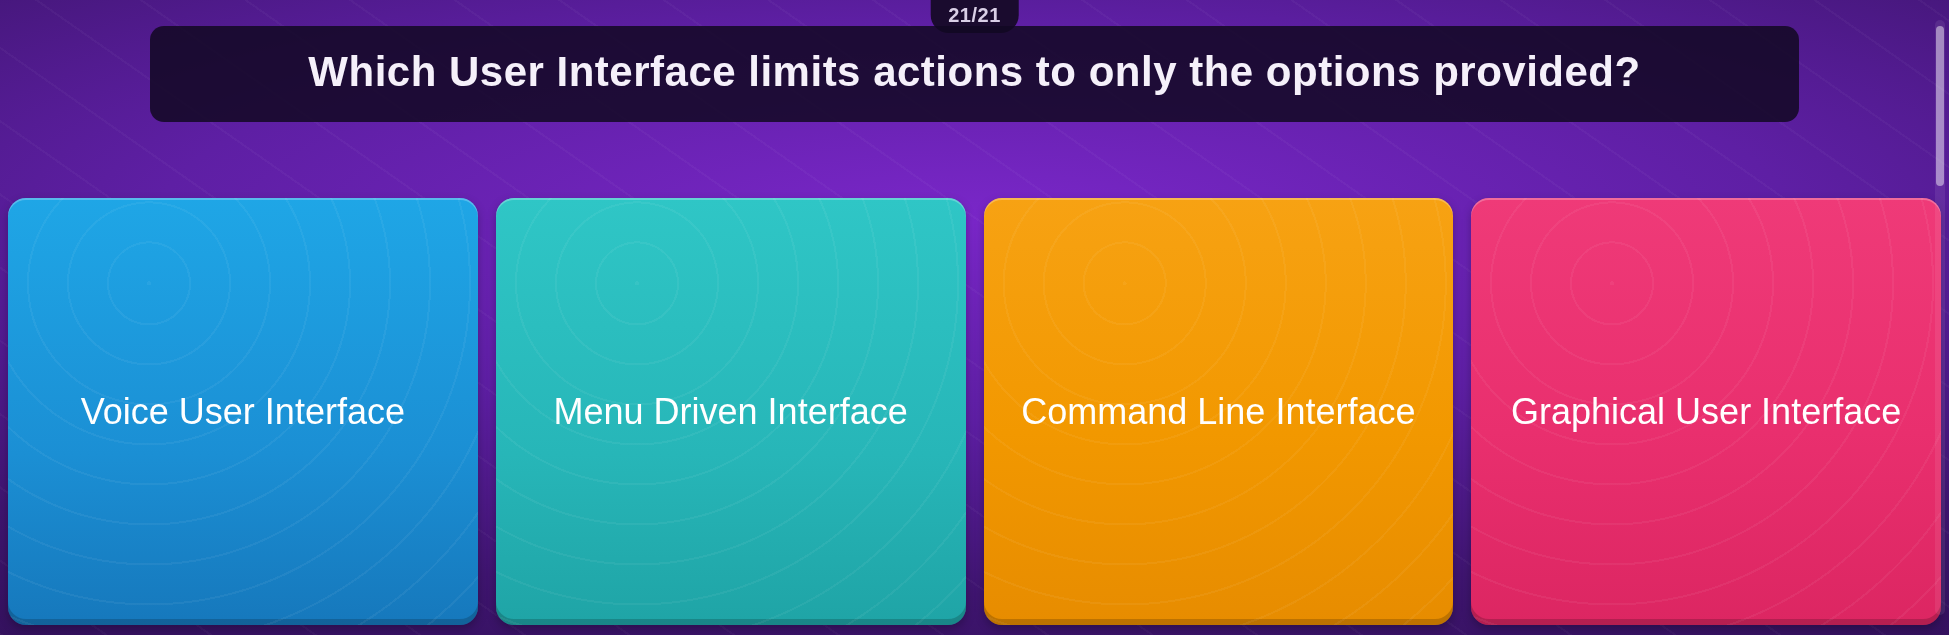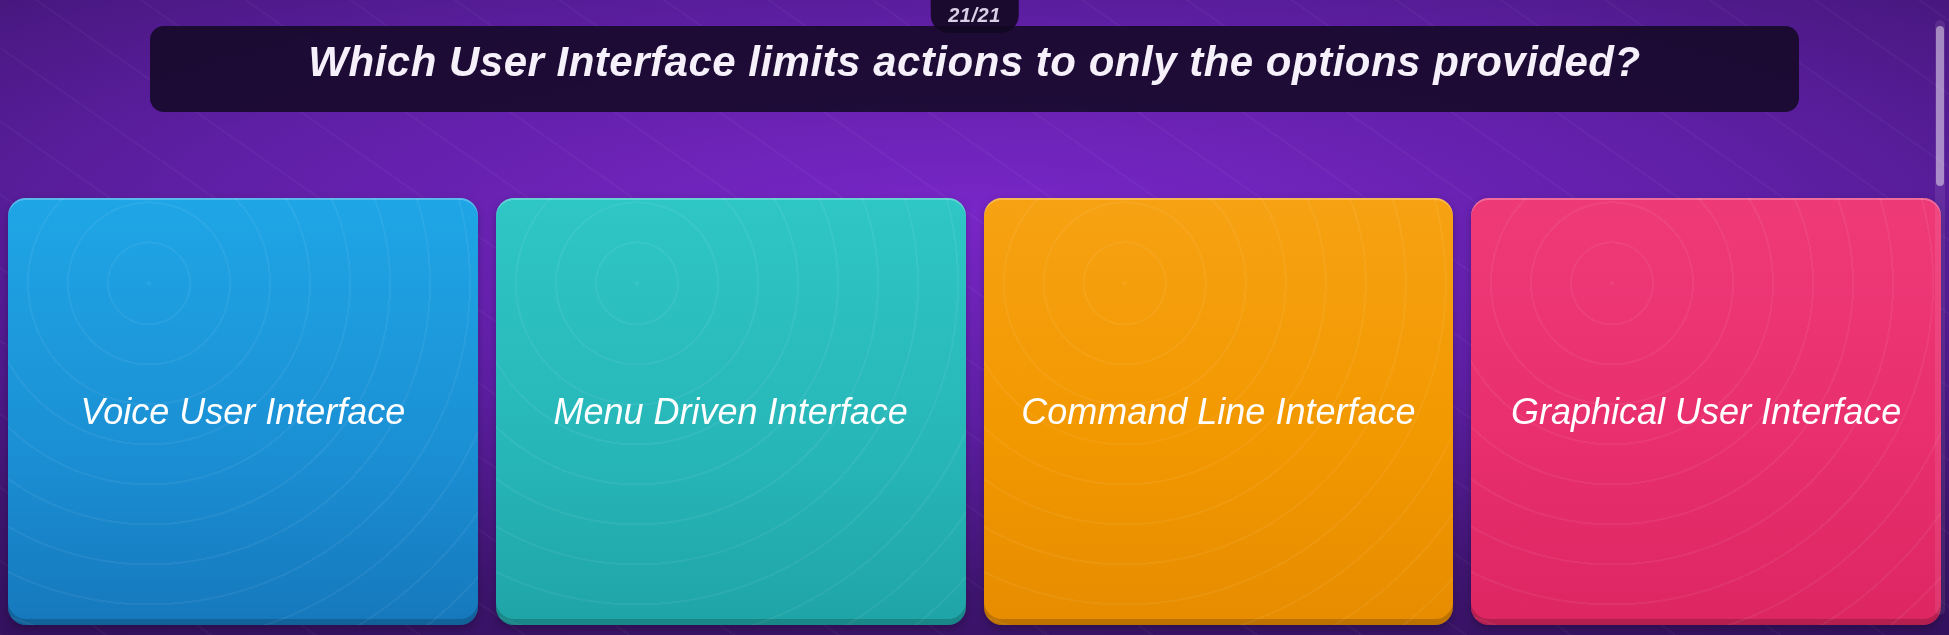--- a/index.html
+++ b/index.html
@@ -26,21 +26,20 @@
         rgba(255,255,255,0.03) 2px,
         transparent 2px,
         transparent 60px);
     pointer-events: none;
   }
 
   .stage {
     position: relative;
     width: 1949px;
     height: 635px;
-    font-style: italic;
   }
 
   .counter-pill {
     position: absolute;
     top: 0px;
     left: 50%;
     transform: translateX(-50%);
     background: #1a0b2e;
     color: #d9cfe6;
     font-size: 20px;
@@ -53,21 +52,21 @@
   .question-bar {
     position: absolute;
     top: 26px;
     left: 150px;
     right: 150px;
     background: rgba(18, 8, 34, 0.85);
     color: #f5f0fa;
     font-size: 42px;
     font-weight: 600;
     text-align: center;
-    padding: 12px 40px 26px;
+    padding: 22px 40px 26px;
     border-radius: 14px;
     letter-spacing: 0.5px;
   }
 
   .answers {
     position: absolute;
     left: 8px;
     right: 8px;
     top: 198px;
     bottom: 10px;

